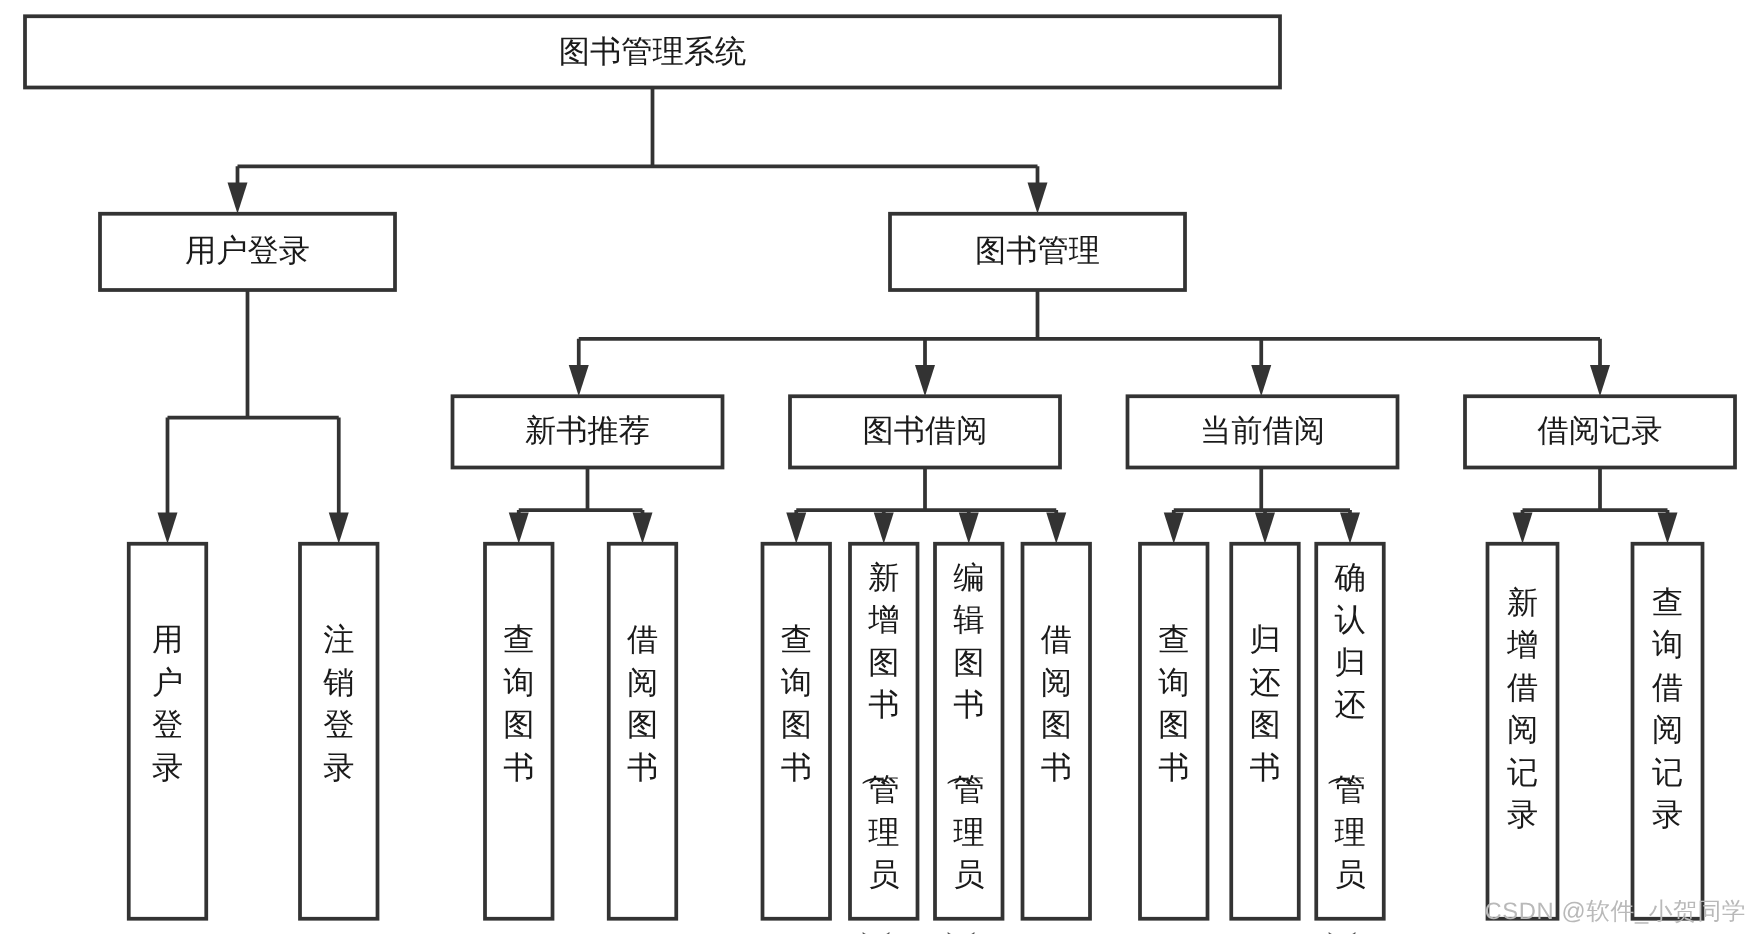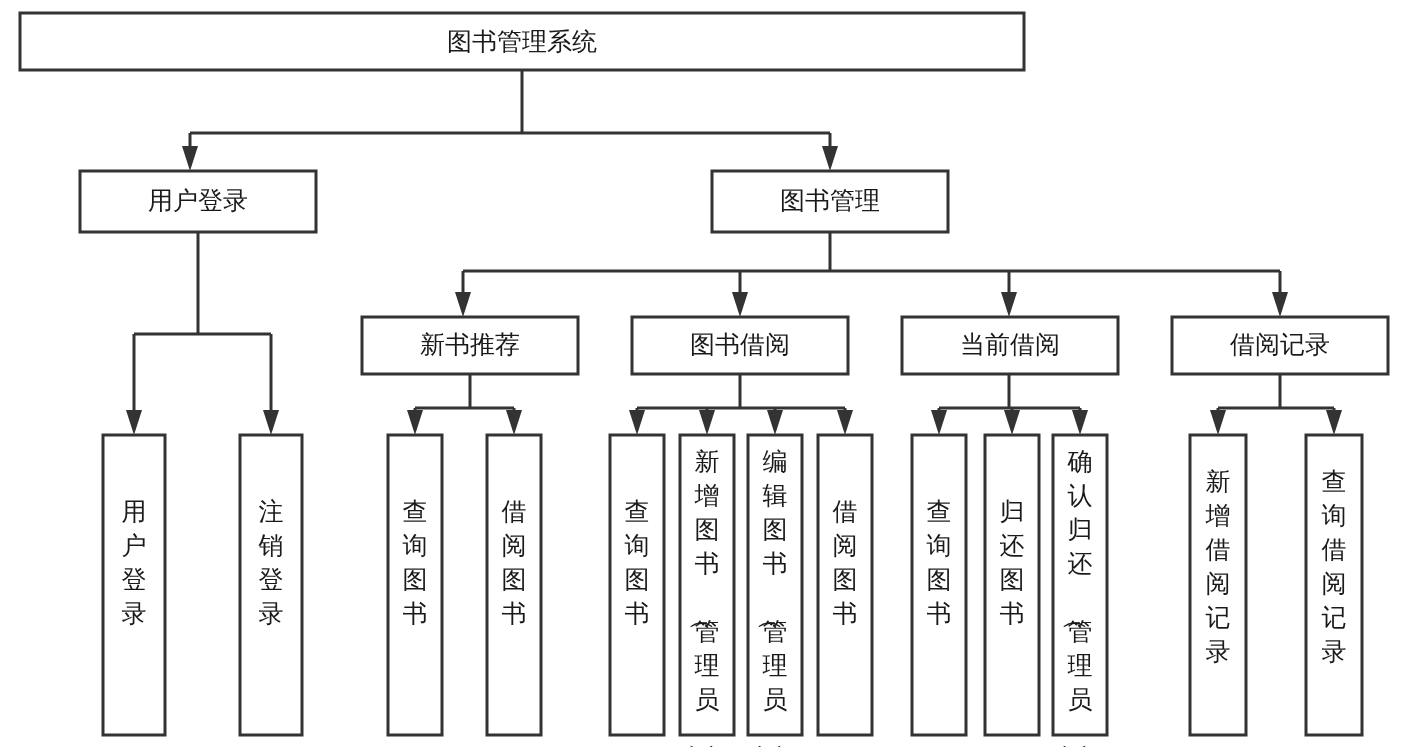--- a/index.html
+++ b/index.html
@@ -218,13 +218,14 @@
         <rect class="node-rect" x="1190" y="435" width="56" height="300"></rect>
         <text class="leaf-label" x="1218" y="490"><tspan x="1218" dy="0">新</tspan><tspan x="1218" dy="34">增</tspan><tspan x="1218" dy="34">借</tspan><tspan x="1218" dy="34">阅</tspan><tspan x="1218" dy="34">记</tspan><tspan x="1218" dy="34">录</tspan></text>
       </g>
       <g>
         <rect class="node-rect" x="1306" y="435" width="56" height="300"></rect>
         <text class="leaf-label" x="1334" y="490"><tspan x="1334" dy="0">查</tspan><tspan x="1334" dy="34">询</tspan><tspan x="1334" dy="34">借</tspan><tspan x="1334" dy="34">阅</tspan><tspan x="1334" dy="34">记</tspan><tspan x="1334" dy="34">录</tspan></text>
       </g>
     </g>
   </svg>
 
+  <div class="watermark">CSDN @软件_小贺同学</div>
 </div>
 
 </body></html>

